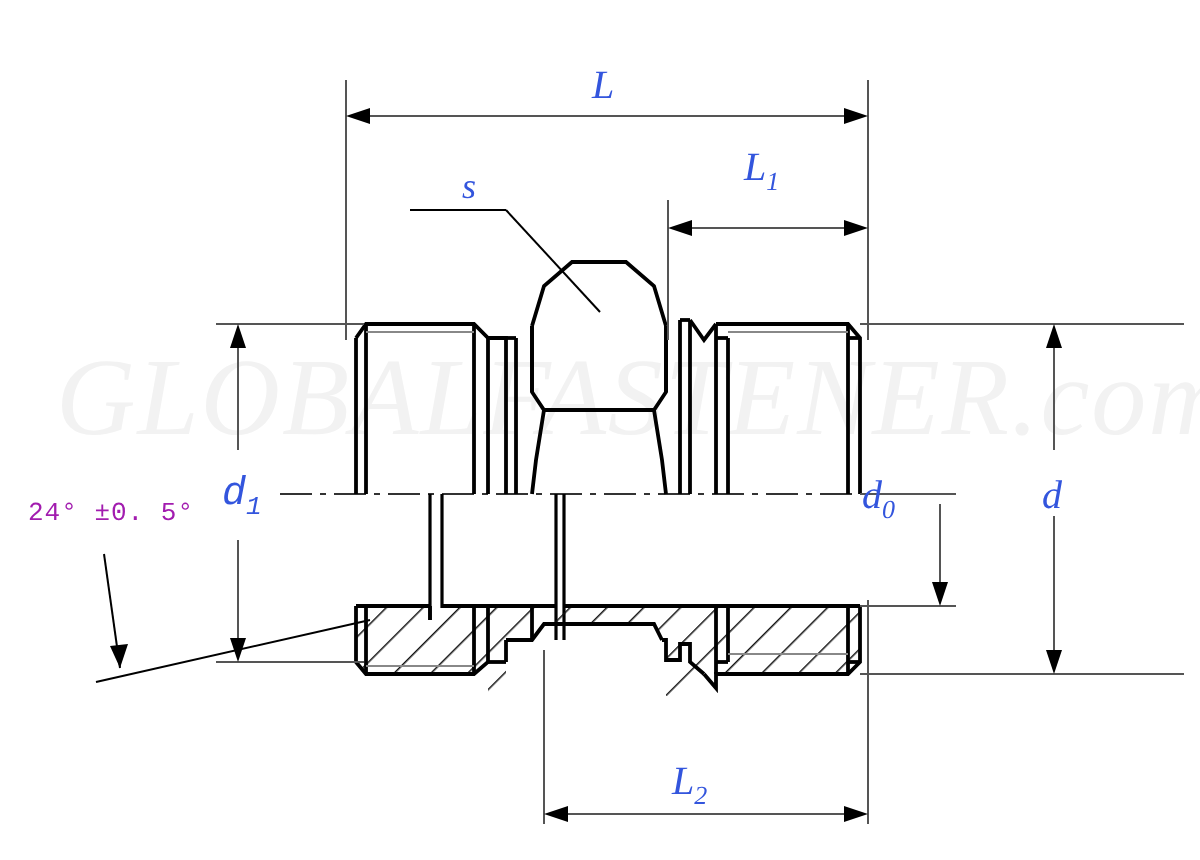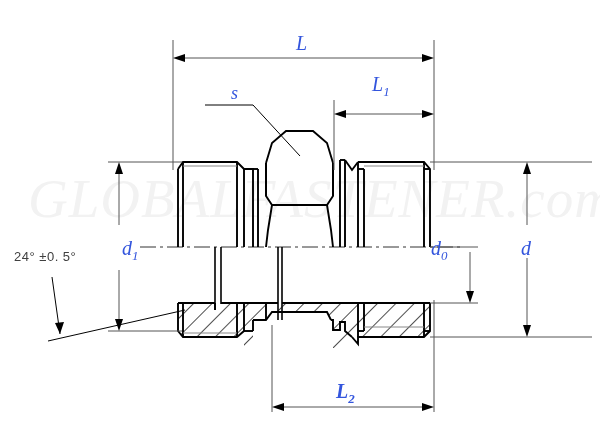--- a/index.html
+++ b/index.html
@@ -46,22 +46,22 @@
   .lbl .sub {
     font-size: 13px;
     vertical-align: sub;
     font-style: italic;
   }
   .lbl.small {
     font-size: 18px;
   }
   .angle-note {
     position: absolute;
-    color: #404040;
-    font-family: Liberation Sans, sans-serif;
+    color: #a21caf;
+    font-family: Liberation Mono, monospace;
     font-style: normal;
     font-size: 13px;
     white-space: nowrap;
     letter-spacing: 0.5px;
   }
   .watermark {
     position: absolute;
     left: 28px;
     top: 167px;
     font-family: "Liberation Serif", serif;
@@ -247,29 +247,29 @@
   <div class="label-layer">
 
     <div class="lbl" style="left:296px; top:33px;">
       <span>L</span><span class="sub"></span>
     </div>
 
     <div class="lbl" style="left:372px; top:74px;">
       <span>L</span><span class="sub">1</span>
     </div>
 
-    <div class="lbl" style="left:336px; top:381px;font-weight:bold;">
+    <div class="lbl" style="left:336px; top:381px;">
       <span>L</span><span class="sub">2</span>
     </div>
 
     <div class="lbl small" style="left:231px; top:84px;">
       <span>s</span><span class="sub"></span>
     </div>
 
-    <div class="lbl" style="left:122px; top:238px;">
+    <div class="lbl" style="left:111px; top:238px;font-family:Liberation Mono, monospace;">
       <span>d</span><span class="sub">1</span>
     </div>
 
     <div class="lbl" style="left:431px; top:238px;">
       <span>d</span><span class="sub">0</span>
     </div>
 
     <div class="lbl" style="left:521px; top:238px;">
       <span>d</span><span class="sub"></span>
     </div>

